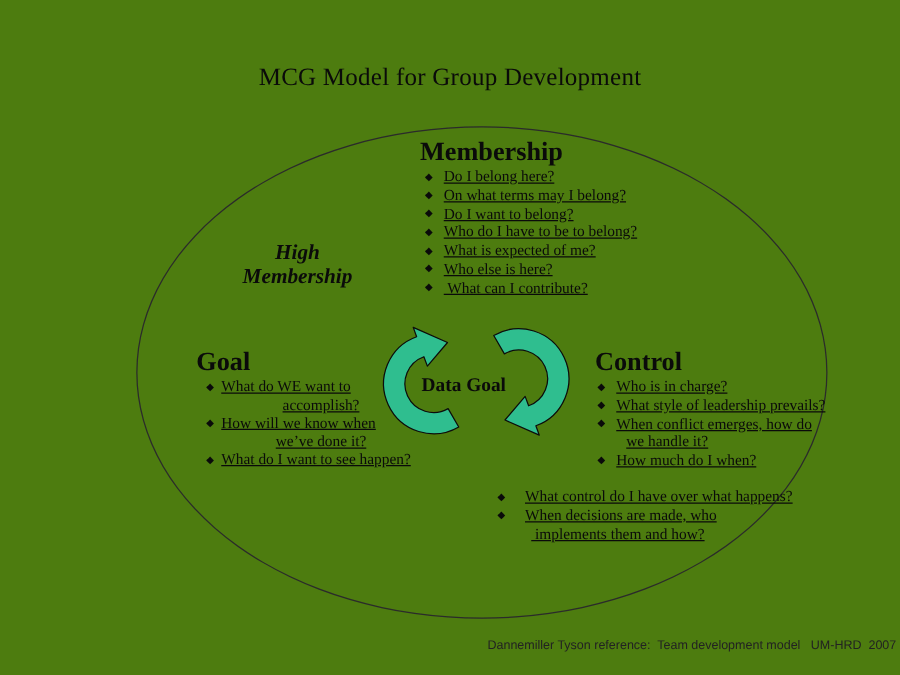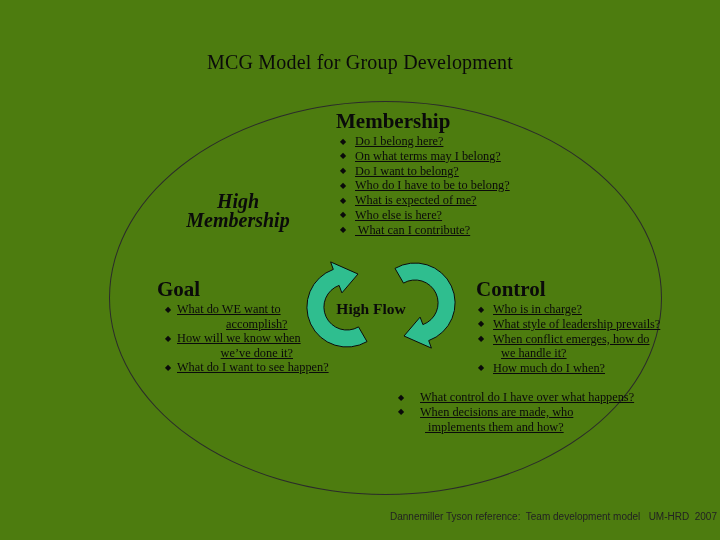--- a/index.html
+++ b/index.html
@@ -32,21 +32,21 @@
   .control{left:476px;top:279px;}
   .control .row{padding-left:2px;}
   .control .d{width:15px;}
   .control .cont{padding-left:25px;}
   .control-lower{left:396px;top:390px;}
   .control-lower .row{padding-left:2px;}
   .control-lower .d{width:22px;}
   .control-lower .cont{padding-left:29px;}
   .hp{
     left:168px;top:192px;width:140px;text-align:center;
-    font-size:20px;font-weight:bold;font-style:italic;line-height:19px;
+    font-size:17px;font-weight:bold;font-style:italic;line-height:19px;
   }
   .dataflow{position:absolute;left:301px;top:255px;width:160px;height:100px;}
   .dataflow svg{position:absolute;left:0;top:0;}
   .df-label{
     position:absolute;left:30px;top:45px;width:80px;text-align:center;
     font-size:15.5px;font-weight:bold;line-height:18px;
   }
   .footer{
     position:absolute;right:3px;top:511px;white-space:pre;
     font-family:"Liberation Sans","DejaVu Sans",sans-serif;
@@ -116,18 +116,18 @@
         <path d="M66,86.6
                  A40,40 0 1 1 32.3,14.4
                  L29.6,6.9 L57,19 L40.9,37.9 L38.1,30.4
                  A23,23 0 1 0 57.5,71.9 Z"></path>
         <path transform="rotate(180 80 50)" d="M66,86.6
                  A40,40 0 1 1 32.3,14.4
                  L29.6,6.9 L57,19 L40.9,37.9 L38.1,30.4
                  A23,23 0 1 0 57.5,71.9 Z"></path>
       </g>
     </svg>
-    <div class="df-label">High Flow</div>
+    <div class="df-label">Data Goal</div>
   </div>
 
   <div class="footer">Dannemiller Tyson reference:  Team development model   UM-HRD  2007</div>
 
 </div>
 
 </body></html>

